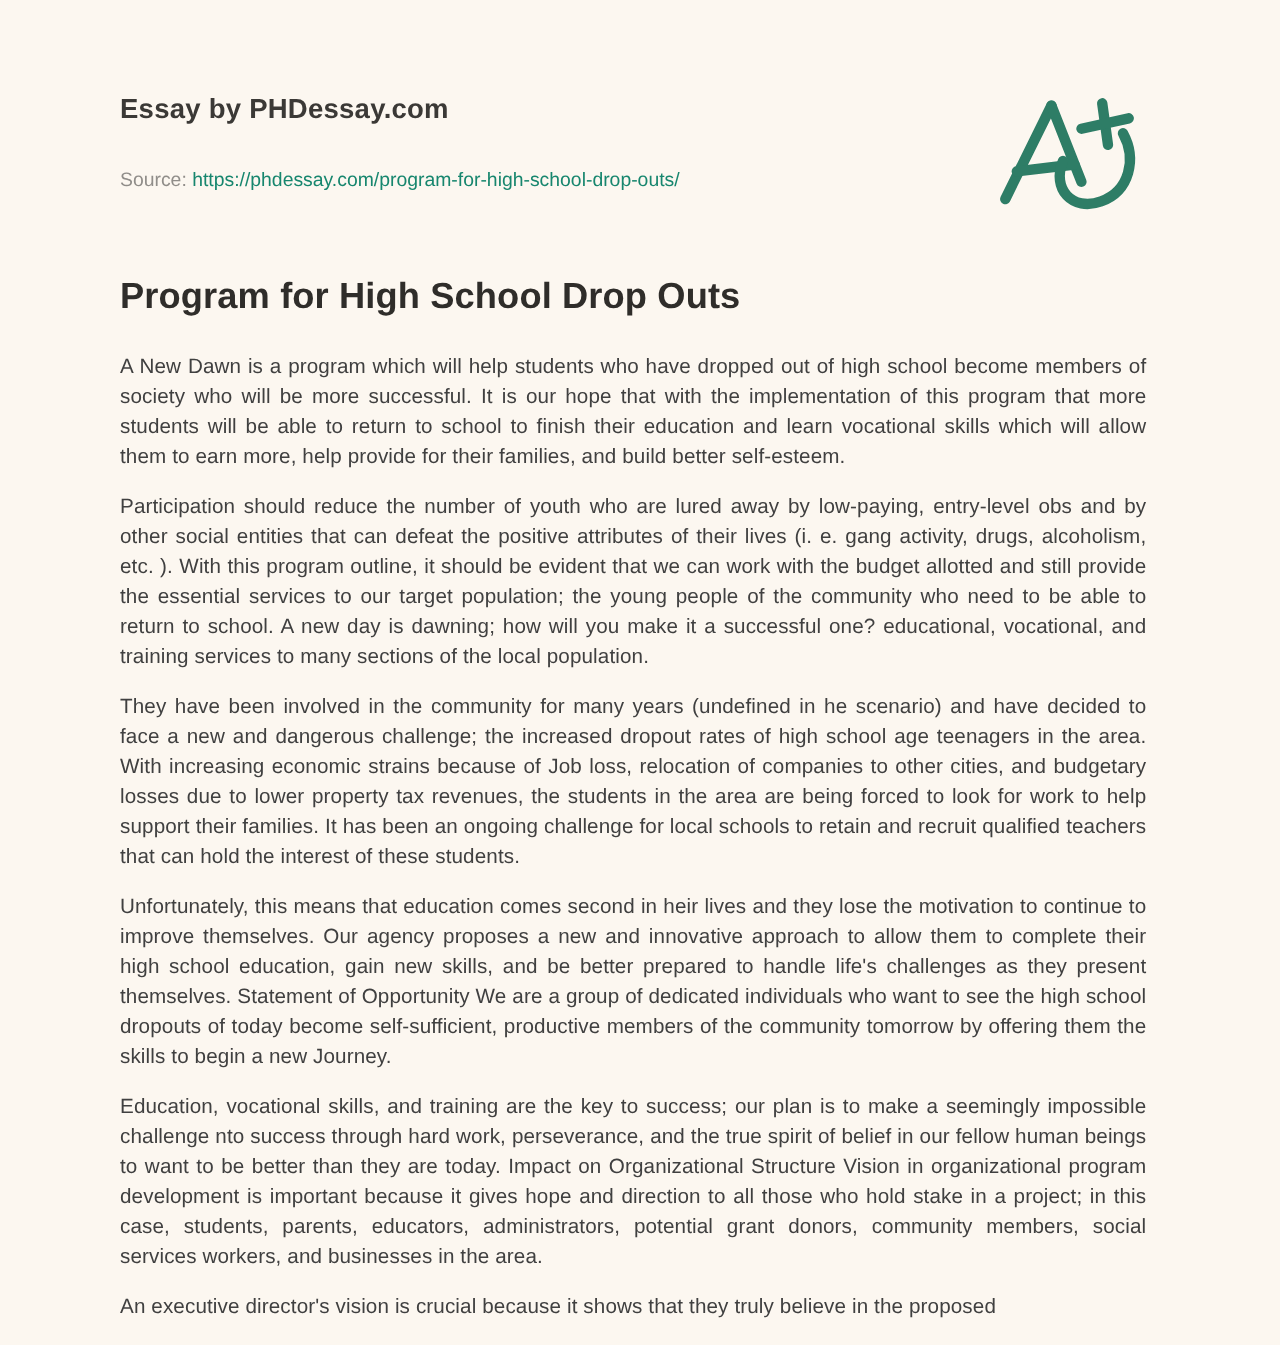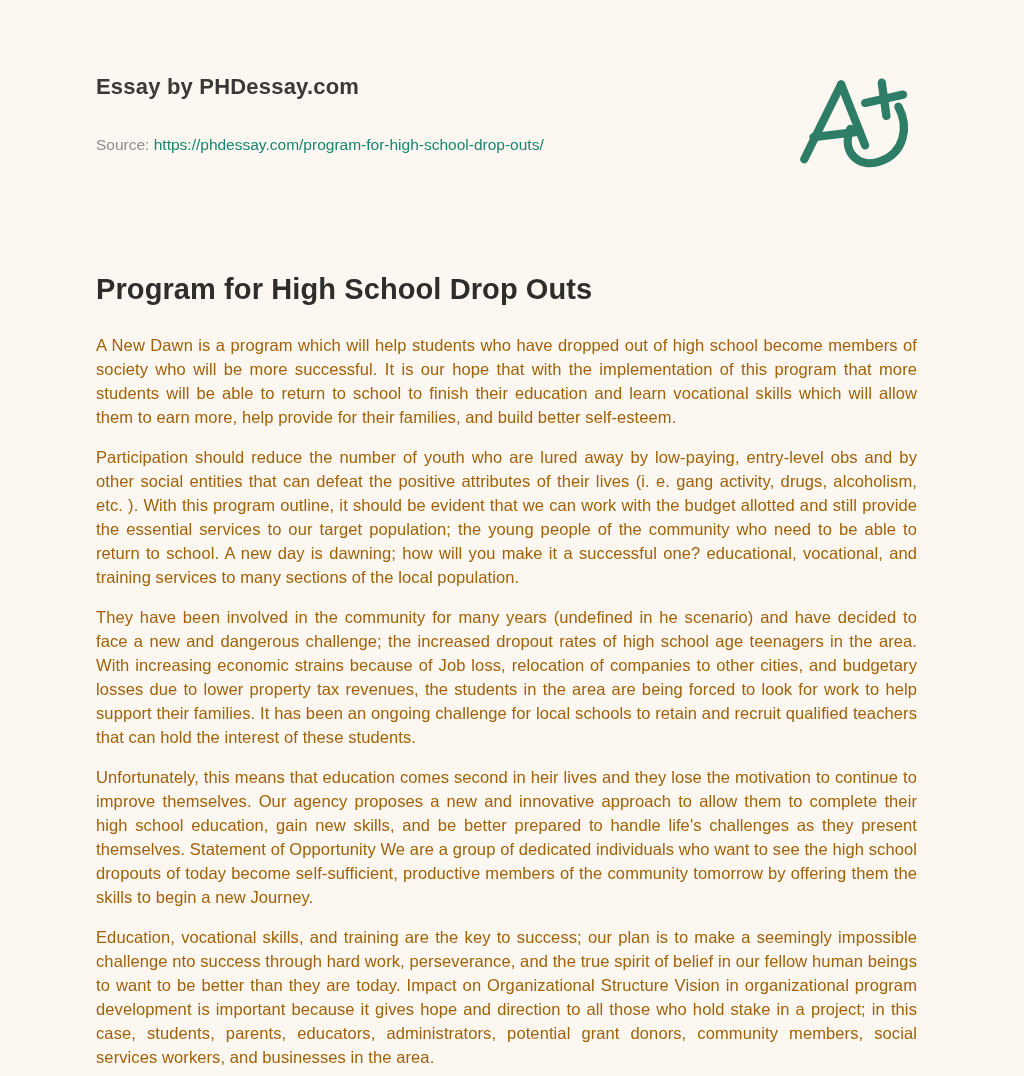--- a/index.html
+++ b/index.html
@@ -38,31 +38,31 @@
     text-decoration: none;
   }
   .logo-wrap {
     width: 120px;
     height: 105px;
     margin-right: 2px;
     margin-top: -6px;
     flex-shrink: 0;
   }
   .page-title {
-    margin-top: 100px;
+    margin-top: 48px;
     font-size: 29px;
     font-weight: 700;
     color: #2F2D2A;
     letter-spacing: 0.1px;
   }
   .essay-body { margin-top: 27px; }
   .essay-body p {
     font-size: 16.5px;
     line-height: 24px;
-    color: #a16207;
+    color: #404040;
     text-align: justify;
     margin-bottom: 16px;
     letter-spacing: 0.1px;
   }
   .essay-body p:last-child { margin-bottom: 0; }
 </style>
 </head>
 <body>
 
 <div class="page">

